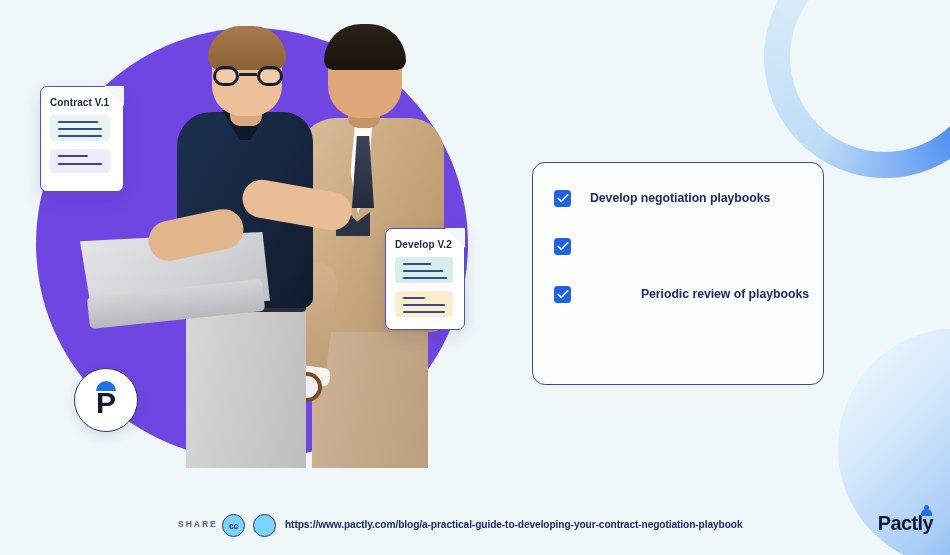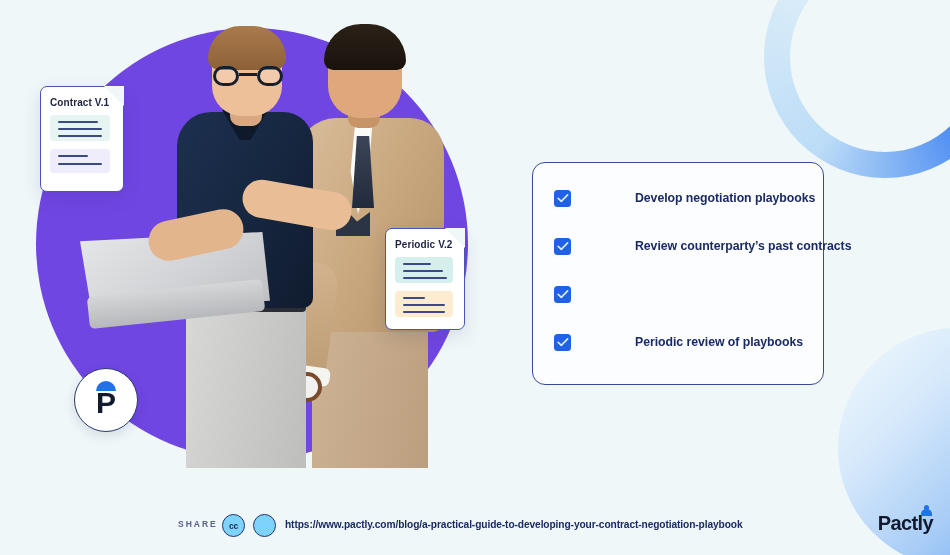--- a/index.html
+++ b/index.html
@@ -334,23 +334,22 @@
     position: absolute;
     left: 21px;
     top: 26px;
     right: 14px;
   }
   .check-item {
     display: flex;
     align-items: center;
     height: 18px;
     margin-bottom: 30px;
-    gap: 45px;
-  }
-  .check-item:last-child { margin-bottom: 8px; }
+  }
+  .check-item:last-child { margin-bottom: 8px; justify-content: space-between; }
   .checkbox {
     width: 17px; height: 17px;
     background: #1f62e8;
     border-radius: 3.5px;
     flex: 0 0 17px;
     position: relative;
   }
   .checkbox svg { position: absolute; left: 2.5px; top: 3px; }
   .check-label {
     margin-left: 19px;
@@ -486,21 +485,21 @@
         <div class="doc-line" style="left:8px;top:20px;width:44px;"></div>
       </div>
       <div class="doc-block blk-b">
         <div class="doc-line" style="left:8px;top:6px;width:30px;"></div>
         <div class="doc-line" style="left:8px;top:14px;width:44px;"></div>
       </div>
     </div>
 
     <div class="doc-card" id="card-v2">
       <div class="fold"></div>
-      <div class="doc-title">Periodic V.2</div>
+      <div class="doc-title">Develop V.2</div>
       <div class="doc-block blk-a">
         <div class="doc-line" style="left:8px;top:6px;width:28px;"></div>
         <div class="doc-line" style="left:8px;top:13px;width:40px;"></div>
         <div class="doc-line" style="left:8px;top:20px;width:44px;"></div>
       </div>
       <div class="doc-block blk-b">
         <div class="doc-line" style="left:8px;top:6px;width:22px;"></div>
         <div class="doc-line" style="left:8px;top:13px;width:42px;"></div>
         <div class="doc-line" style="left:8px;top:20px;width:42px;"></div>
       </div>
@@ -518,28 +517,20 @@
 
       <div class="check-item">
         <span class="checkbox">
           <svg width="12" height="11" viewBox="0 0 12 11" fill="none">
             <path d="M1.2 5.4 L4.3 8.3 L10.6 1.9" stroke="#dbe8ff" stroke-width="1.7" stroke-linecap="round" stroke-linejoin="round"></path>
           </svg>
         </span>
         <span class="check-label">Develop negotiation playbooks</span>
       </div>
 
-      <div class="check-item">
-        <span class="checkbox">
-          <svg width="12" height="11" viewBox="0 0 12 11" fill="none">
-            <path d="M1.2 5.4 L4.3 8.3 L10.6 1.9" stroke="#dbe8ff" stroke-width="1.7" stroke-linecap="round" stroke-linejoin="round"></path>
-          </svg>
-        </span>
-        <span class="check-label">Review counterparty’s past contracts</span>
-      </div>
 
       <div class="check-item">
         <span class="checkbox">
           <svg width="12" height="11" viewBox="0 0 12 11" fill="none">
             <path d="M1.2 5.4 L4.3 8.3 L10.6 1.9" stroke="#dbe8ff" stroke-width="1.7" stroke-linecap="round" stroke-linejoin="round"></path>
           </svg>
         </span>
       </div>
 
       <div class="check-item">

